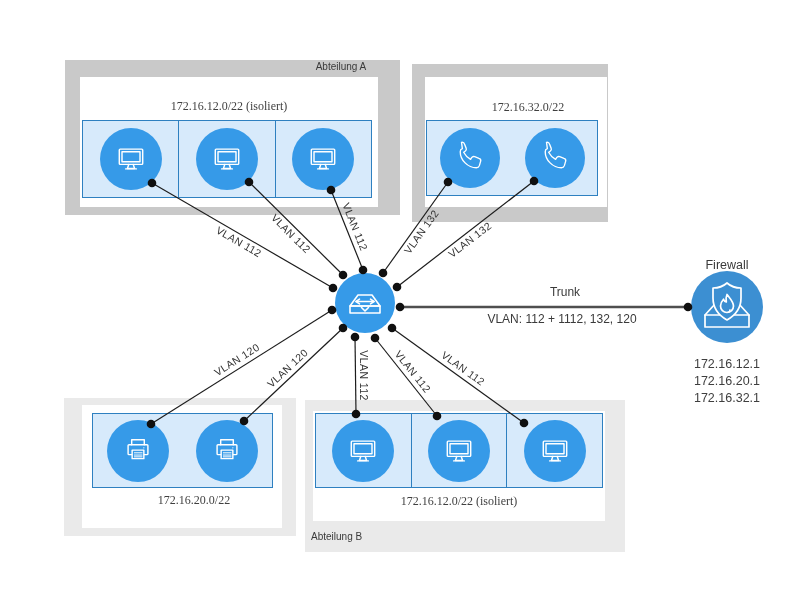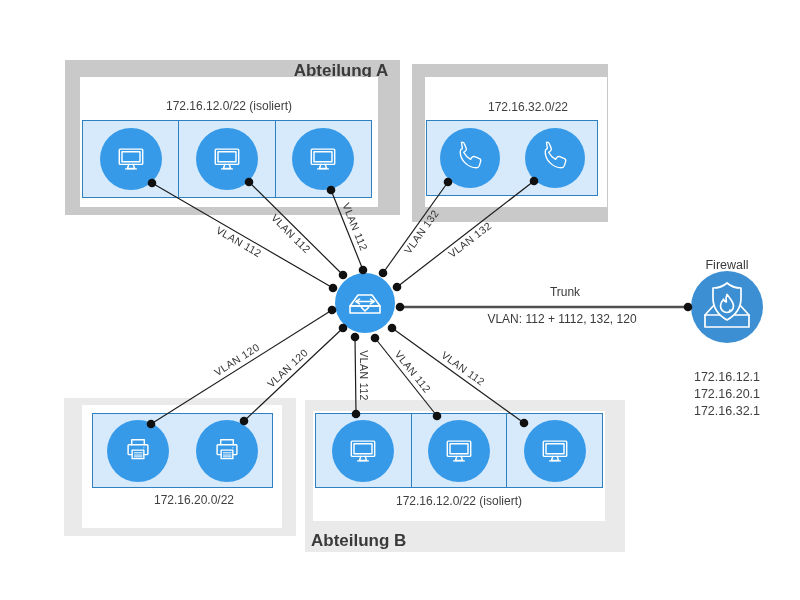--- a/index.html
+++ b/index.html
@@ -2,37 +2,37 @@
 <html><head>
 <meta charset="utf-8">
 <style>
   html,body{margin:0;padding:0;background:#ffffff;}
   body{font-family:"Liberation Sans",sans-serif;}
   #canvas{position:relative;width:800px;height:600px;background:#ffffff;overflow:hidden;}
   .gbox{position:absolute;}
   .gbox.dark{background:#c9c9c9;}
   .gbox.light{background:#eaeaea;}
   .wbox{position:absolute;background:#ffffff;}
-  .gtitle{position:absolute;font-size:17px;color:#3a3a3a;text-align:center;font-weight:bold;}
-  .subnet{position:absolute;font-size:12px;color:#3f3f3f;text-align:center;}
+  .gtitle{position:absolute;font-size:10px;color:#3a3a3a;text-align:center;}
+  .subnet{position:absolute;font-size:12px;color:#3f3f3f;text-align:center;font-family:Liberation Serif, serif;}
   .strip{position:absolute;background:#d7eafb;border:1px solid #2e80c0;box-sizing:border-box;display:flex;}
   .strip.cells .cell{flex:1;display:flex;align-items:center;justify-content:center;border-right:1px solid #2e80c0;}
   .strip.cells .cell:last-child{border-right:none;}
   .strip.spread{align-items:center;justify-content:space-around;}
   .node{border-radius:50%;background:#369ae8;display:flex;align-items:center;justify-content:center;}
   .node svg{display:block;}
   .ic{stroke:#ffffff;fill:none;stroke-width:1.6;stroke-linecap:round;stroke-linejoin:round;}
   #overlay{position:absolute;left:0;top:0;z-index:5;pointer-events:none;}
   .edge{stroke:#1c1c1c;stroke-width:1.2;}
   .trunkline{stroke:#4f4f4f;stroke-width:2.4;}
   .dot{fill:#101010;}
   .el{font-family:"Liberation Sans",sans-serif;font-size:10.5px;fill:#333333;text-anchor:middle;letter-spacing:0.4px;}
   .tl{font-family:"Liberation Sans",sans-serif;font-size:12px;fill:#3a3a3a;text-anchor:middle;}
   .fwtitle{position:absolute;font-size:12.5px;color:#3a3a3a;text-align:center;margin-top:7px;}
-  .fwip{position:absolute;font-size:12.5px;color:#3f3f3f;text-align:center;line-height:17px;margin-top:13px;}
+  .fwip{position:absolute;font-size:12.5px;color:#3f3f3f;text-align:center;line-height:17px;}
   .circle-abs{position:absolute;border-radius:50%;display:flex;align-items:center;justify-content:center;}
 </style>
 </head>
 <body>
 
 <div id="canvas">
 
   <div class="gbox dark" style="left:65px;top:60px;width:335px;height:155px"></div>
   <div class="gtitle" style="left:280px;top:61px;width:122px">Abteilung A</div>
   <div class="wbox" style="left:80px;top:77px;width:298px;height:130px"></div>

